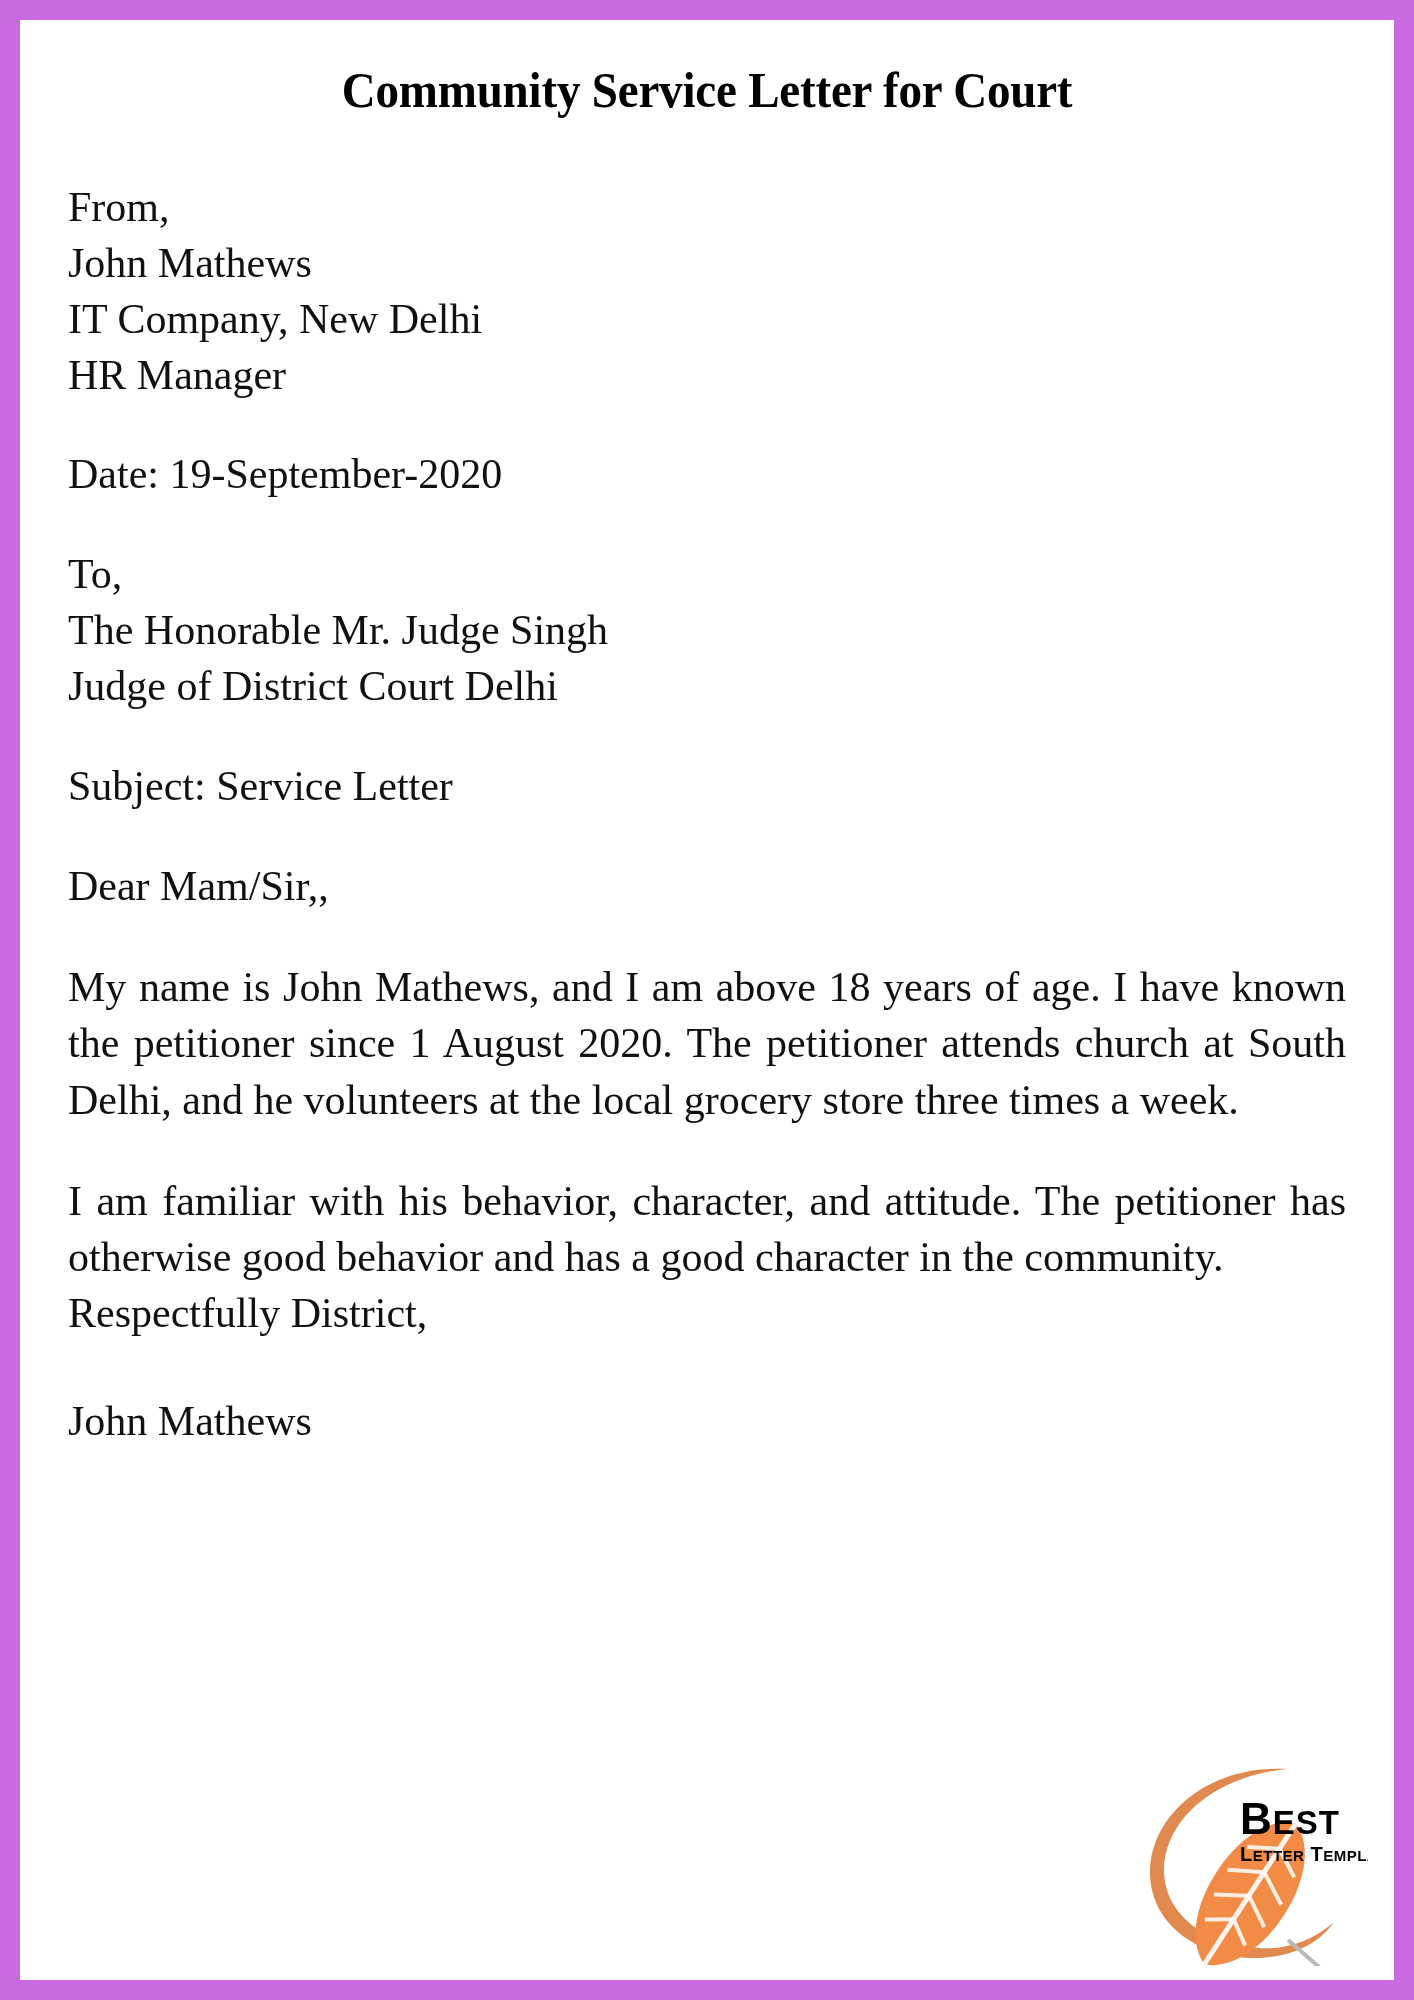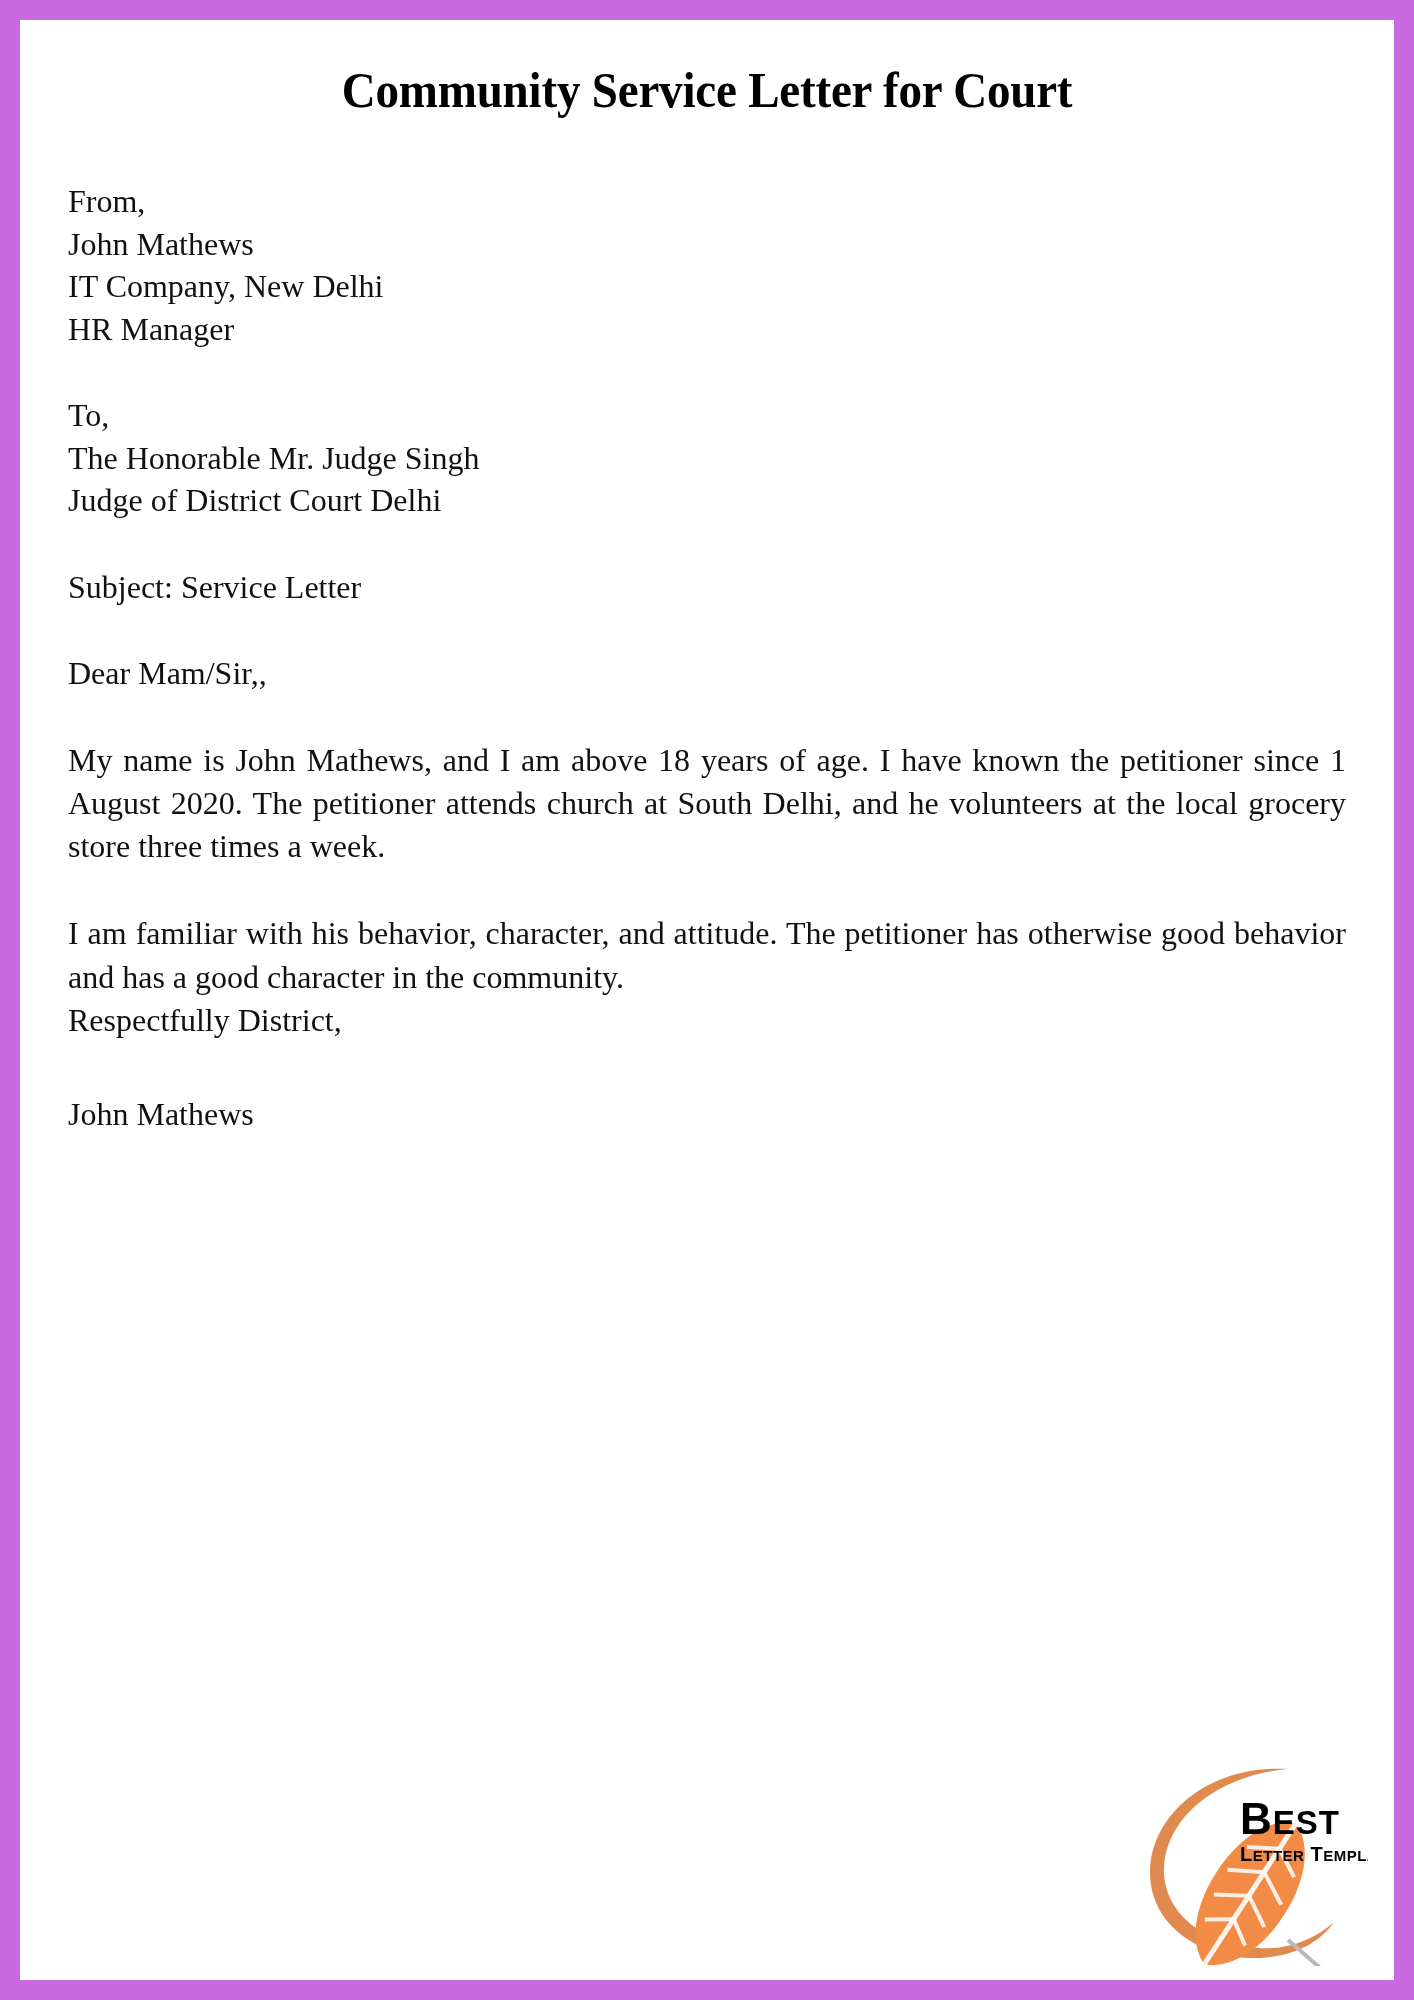--- a/index.html
+++ b/index.html
@@ -55,21 +55,21 @@
     letter-spacing: -0.2px;
     color: #000000;
     font-family: "Liberation Serif", "DejaVu Serif", serif;
     transform: scaleX(0.94);
     transform-origin: center top;
   }
 
   
   .letter {
     margin-top: 62px;
-    font-size: 32px;
+    font-size: 42px;
     line-height: 1.33;
     color: #111111;
   }
   .block {
     margin: 0 0 44px 0;
   }
   .line {
     display: block;
     white-space: pre;
   }
@@ -120,20 +120,23 @@
 
     <div class="letter" style="color: rgb(17, 17, 17);">
 
       <div class="block">
         <span class="line">From,</span>
         <span class="line">John Mathews</span>
         <span class="line">IT Company, New Delhi</span>
         <span class="line">HR Manager</span>
       </div>
 
+      <div class="block">
+        <span class="line">Date: 19-September-2020</span>
+      </div>
 
       <div class="block">
         <span class="line">To,</span>
         <span class="line">The Honorable Mr. Judge Singh</span>
         <span class="line">Judge of District Court Delhi</span>
       </div>
 
       <div class="block">
         <span class="line">Subject: Service Letter</span>
       </div>

